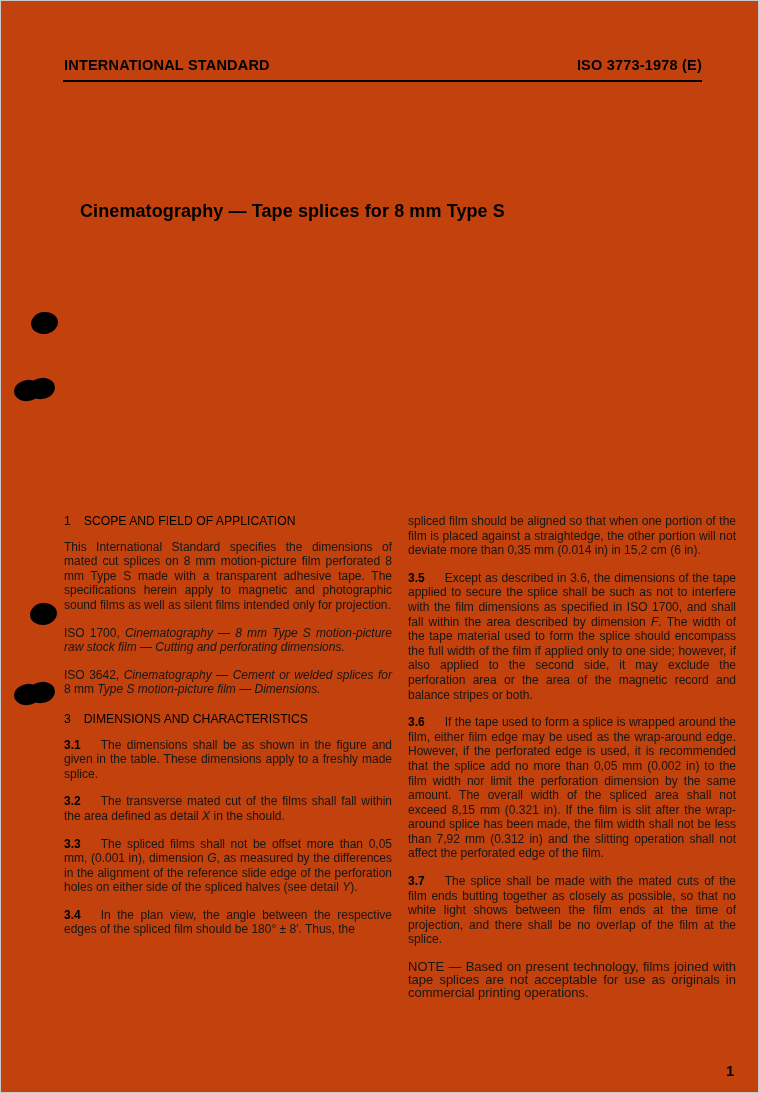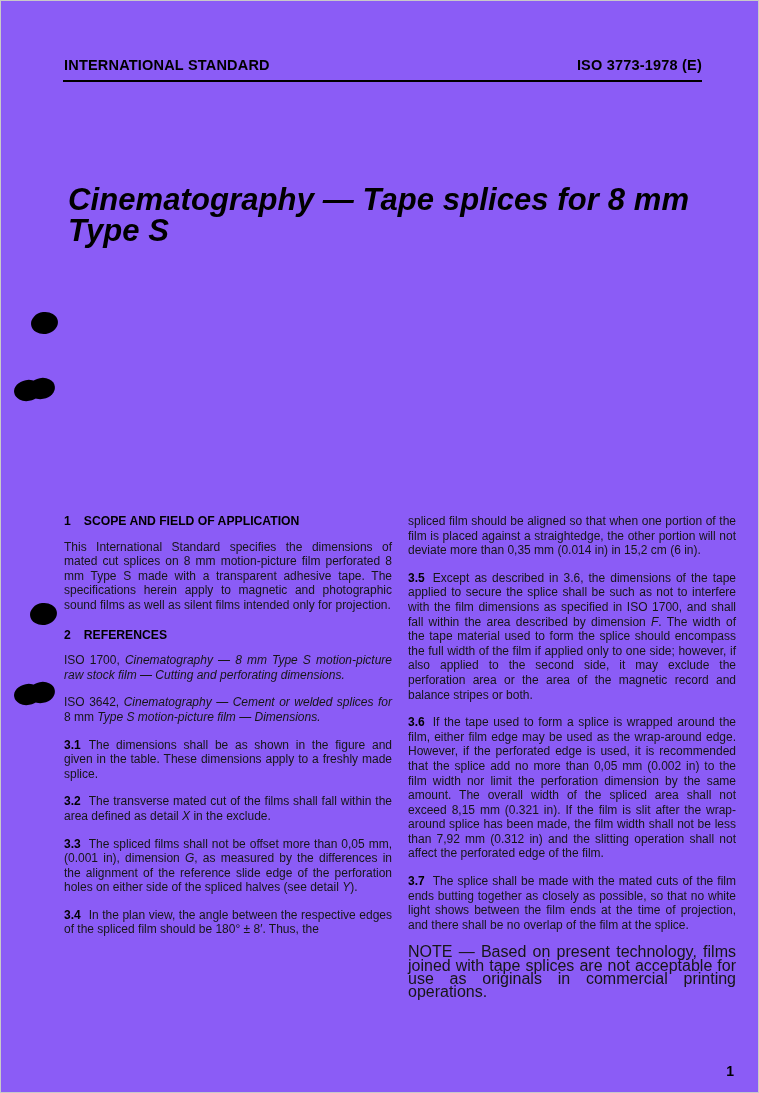--- a/index.html
+++ b/index.html
@@ -4,21 +4,21 @@
 <style>
   html, body {
     margin: 0;
     padding: 0;
     background: #ffffff;
   }
   .page {
     position: relative;
     width: 759px;
     height: 1093px;
-    background: #8b5cf6;
+    background: #c2410c;
     font-family: "Liberation Sans", sans-serif;
     color: #161616;
     overflow: hidden;
     box-shadow: inset 0 0 0 1px #c9c9c9;
   }
 
   
   .header {
     position: absolute;
     left: 64px;
@@ -37,27 +37,26 @@
     top: 80px;
     width: 639px;
     border-top: 2.5px solid #000;
   }
 
   
   .title {
     position: absolute;
     left: 64px;
     top: 180px;
-    margin: 4px;
-    font-size: 31px;
+    margin: 16px;
+    font-size: 18px;
     font-weight: 700;
     line-height: 31px;
     color: #000;
     letter-spacing: 0.1px;
-    font-style: italic;
   }
   .title-line { display: block; }
 
   
   .punch { position: absolute; }
   .punch-single {
     width: 27px;
     height: 22px;
     background: #000;
     border-radius: 50%;
@@ -86,36 +85,36 @@
   }
   .col {
     width: 328px;
     font-size: 12px;
     line-height: 14.6px;
     text-align: justify;
   }
   .sec-heading {
     margin: 15px 0 11px;
     font-size: 12.2px;
-    font-weight: 700;
+    font-weight: 400;
     line-height: 14.6px;
     text-align: left;
     color: #000;
   }
   .sec-heading.first { margin-top: 0; }
   .sec-num { display: inline-block; margin-right: 13px; }
   .para { margin: 0 0 13px; }
   .pnum {
     display: inline-block;
     font-weight: 700;
-    margin-right: 8px;
+    margin-right: 20px;
     color: #000;
   }
   .note {
-    font-size: 16px;
+    font-size: 13px;
     line-height: 13.2px;
     margin-top: 3px;
   }
 
   
   .page-number {
     position: absolute;
     top: 1063px;
     right: 25px;
     font-size: 14px;
@@ -151,33 +150,33 @@
 
   <div class="columns">
 
     <div class="col">
 
       <h2 class="sec-heading first">
         <span class="sec-num">1</span><span>SCOPE AND FIELD OF APPLICATION</span>
       </h2>
       <p class="para"><span><span>This International Standard specifies the dimensions of mated cut splices on 8 mm motion-picture film perforated 8 mm Type S made with a transparent adhesive tape. The specifications herein apply to magnetic and photographic sound films as well as silent films intended only for projection.</span></span></p>
 
-      <h2 class="sec-heading">
-        <span class="sec-num">2</span><span>REFERENCES</span>
-      </h2>
       <p class="para"><span><span>ISO 1700, </span><i>Cinematography — 8 mm Type S motion-picture raw stock film — Cutting and perforating dimensions.</i></span></p>
       <p class="para"><span><span>ISO 3642, </span><i>Cinematography — Cement or welded splices for</i><span> 8 mm </span><i>Type S motion-picture film — Dimensions.</i></span></p>
 
+      <h2 class="sec-heading">
+        <span class="sec-num">3</span><span>DIMENSIONS AND CHARACTERISTICS</span>
+      </h2>
 
       <p class="para">
         <b class="pnum">3.1</b><span><span>The dimensions shall be as shown in the figure and given in the table. These dimensions apply to a freshly made splice.</span></span>
       </p>
 
       <p class="para">
-        <b class="pnum">3.2</b><span><span>The transverse mated cut of the films shall fall within the area defined as detail </span><i>X</i><span> in the exclude.</span></span>
+        <b class="pnum">3.2</b><span><span>The transverse mated cut of the films shall fall within the area defined as detail </span><i>X</i><span> in the should.</span></span>
       </p>
 
       <p class="para">
         <b class="pnum">3.3</b><span><span>The spliced films shall not be offset more than 0,05 mm, (0.001 in), dimension </span><i>G</i><span>, as measured by the differences in the alignment of the reference slide edge of the perforation holes on either side of the spliced halves (see detail </span><i>Y</i><span>).</span></span>
       </p>
 
       <p class="para">
         <b class="pnum">3.4</b><span><span>In the plan view, the angle between the respective edges of the spliced film should be 180° ± 8′. Thus, the</span></span>
       </p>
 

